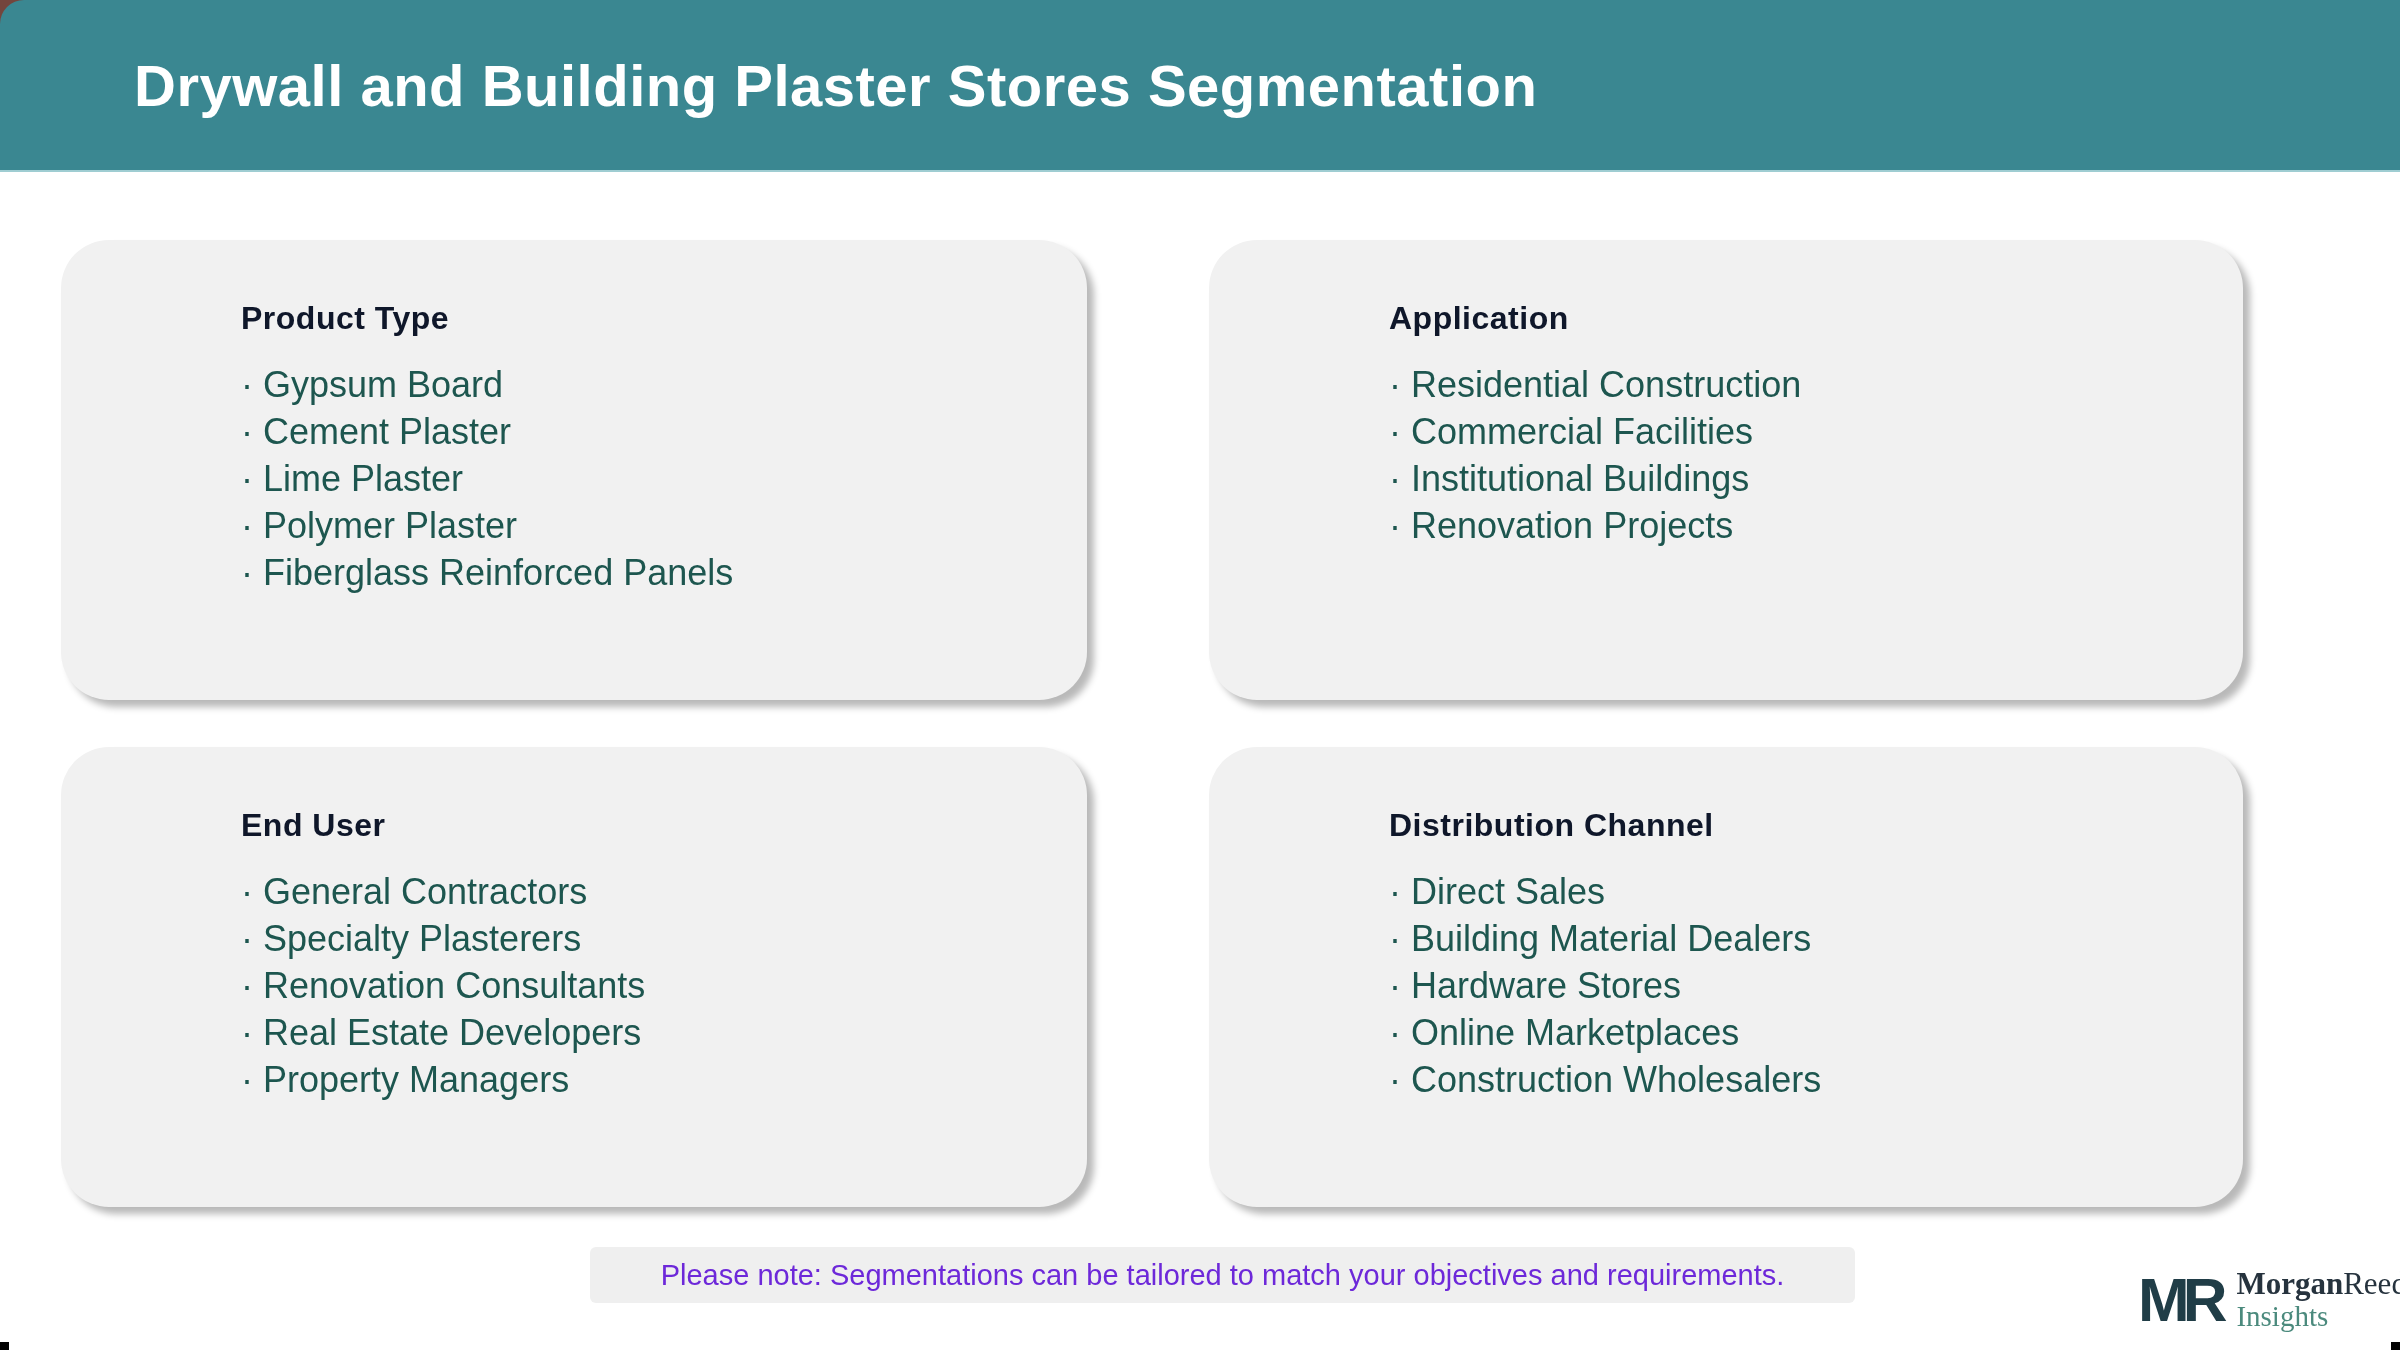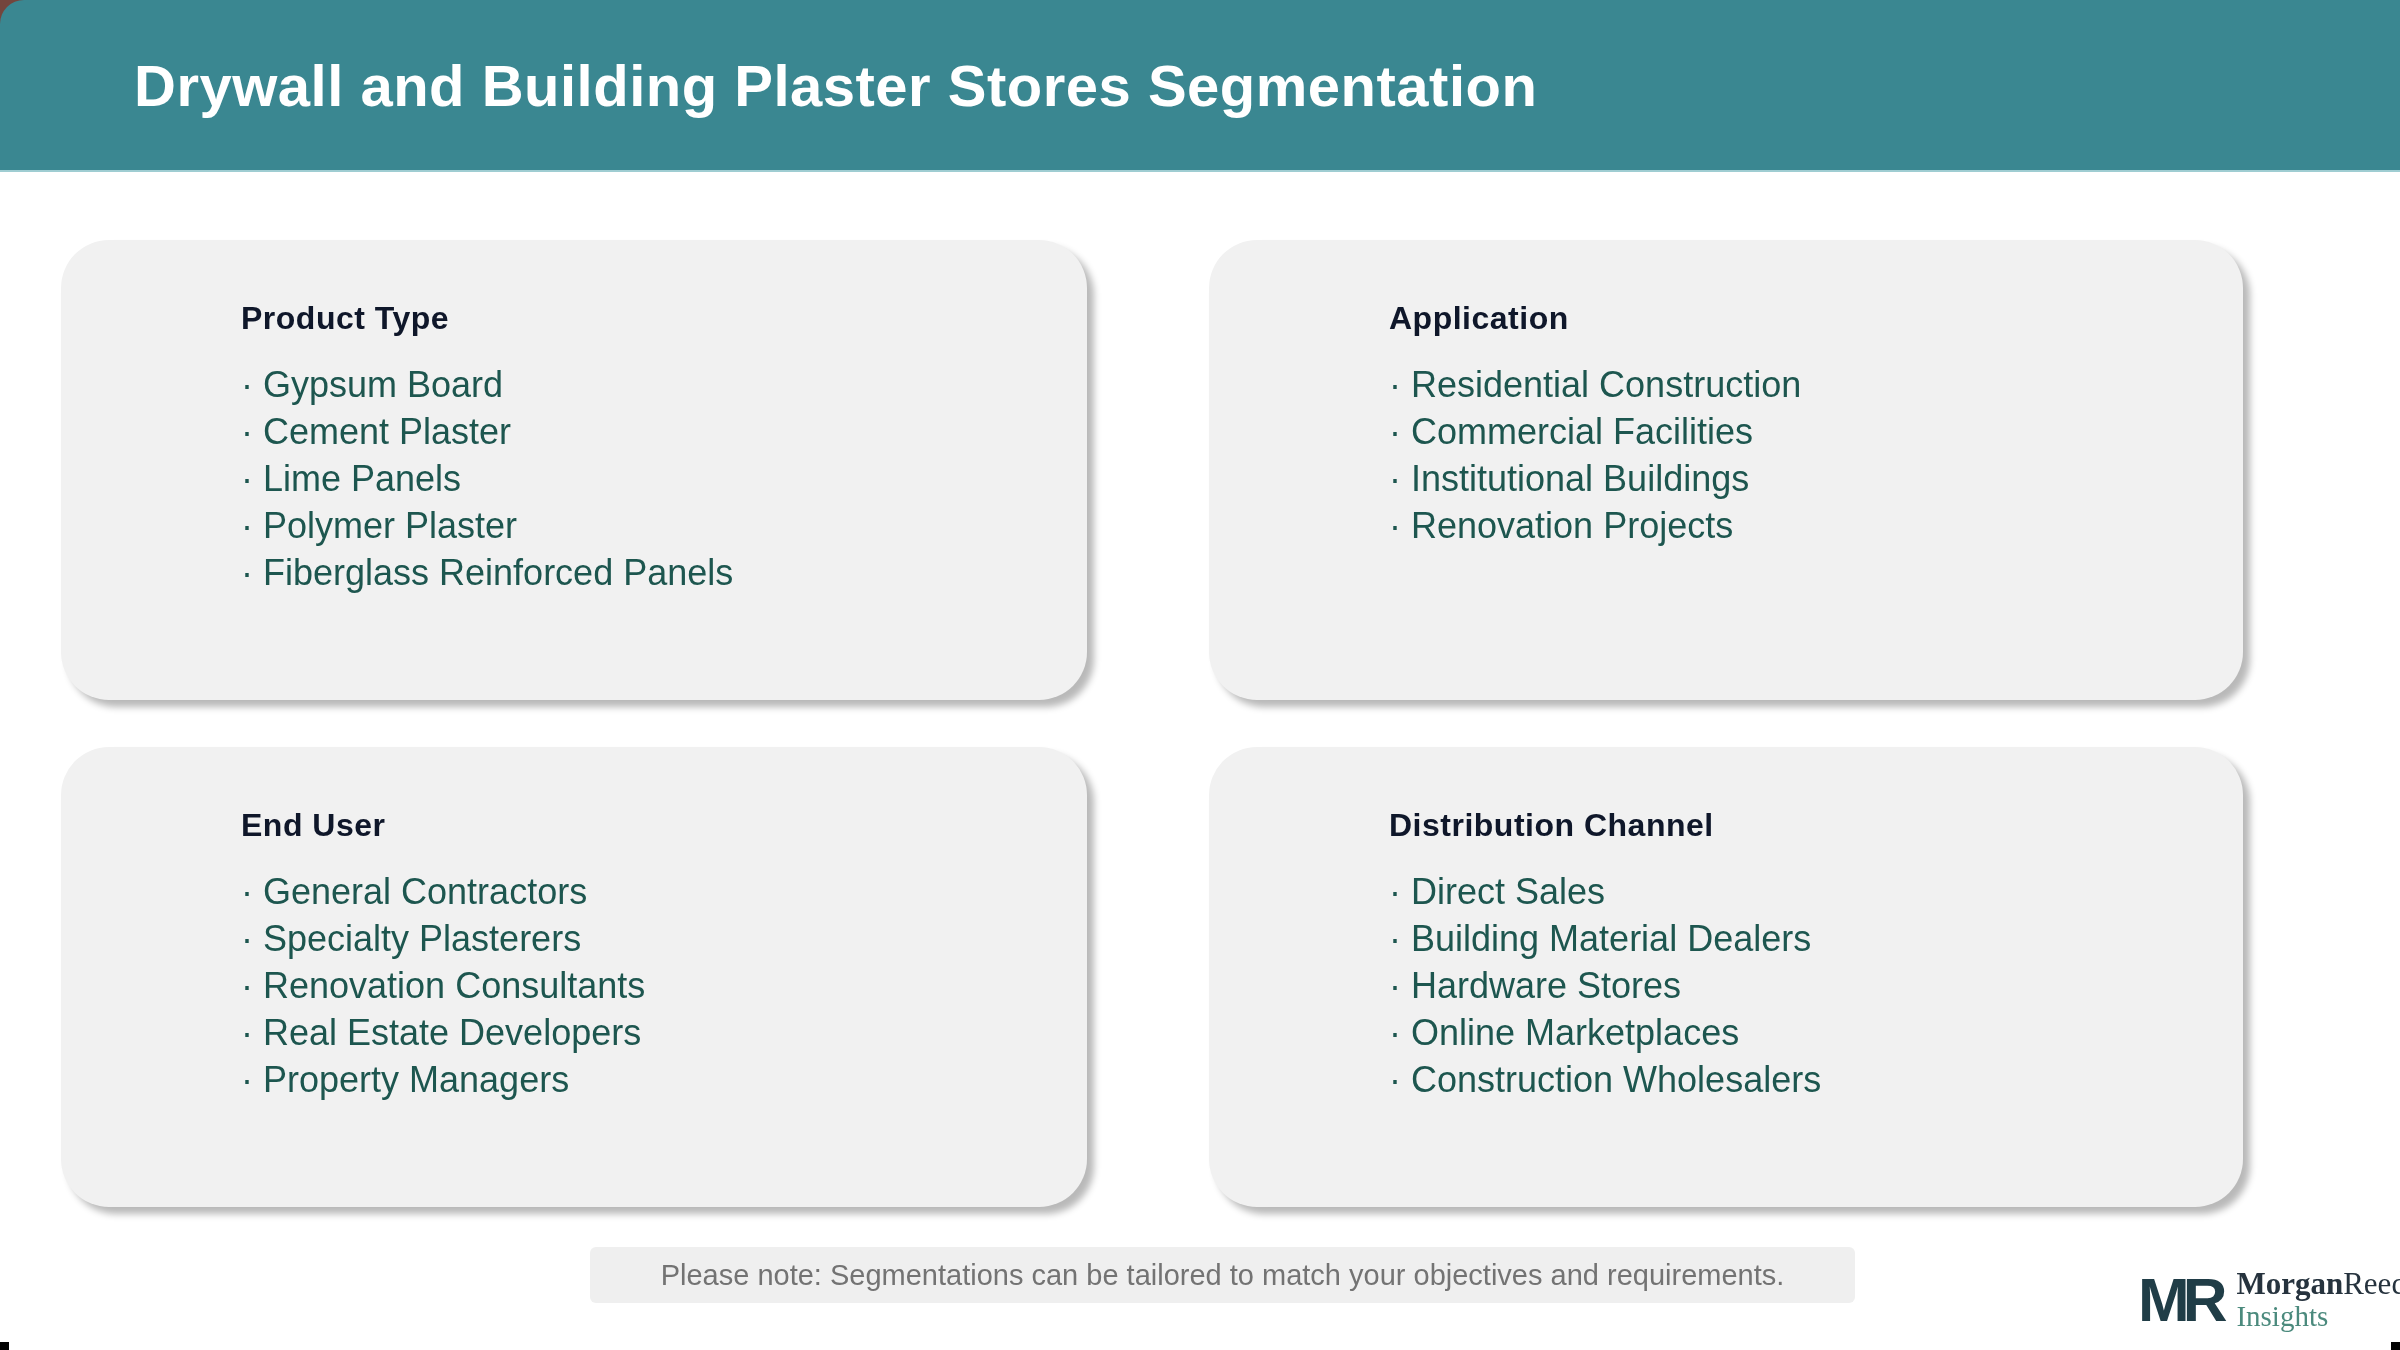--- a/index.html
+++ b/index.html
@@ -75,21 +75,21 @@
   }
 
   .note-bar {
     position: absolute; left: 590px; top: 1247px;
     width: 1265px; height: 56px;
     background: #efefef;
     border-radius: 6px;
     display: flex; align-items: center; justify-content: center;
   }
   .note-text {
-    color: #737373;
+    color: #6d28d9;
     font-size: 29px;
     white-space: nowrap;
   }
 
   .source-line {
     position: absolute; left: 0; top: 1305px;
     width: 2400px;
     text-align: center;
     color: #8a8a8a;
     font-size: 30px;
@@ -138,21 +138,21 @@
   </div>
 
   <div class="cards-grid">
   <div class="card">
     <h2 class="card-title">Product Type</h2>
     <ul class="card-list">
   <li><span class="bullet">·</span><span class="label">Gypsum Board</span></li>
 
   <li><span class="bullet">·</span><span class="label">Cement Plaster</span></li>
 
-  <li><span class="bullet">·</span><span class="label">Lime Panels</span></li>
+  <li><span class="bullet">·</span><span class="label">Lime Plaster</span></li>
 
   <li><span class="bullet">·</span><span class="label">Polymer Plaster</span></li>
 
   <li><span class="bullet">·</span><span class="label">Fiberglass Reinforced Panels</span></li>
 </ul>
   </div>
 
   <div class="card">
     <h2 class="card-title">Application</h2>
     <ul class="card-list">

